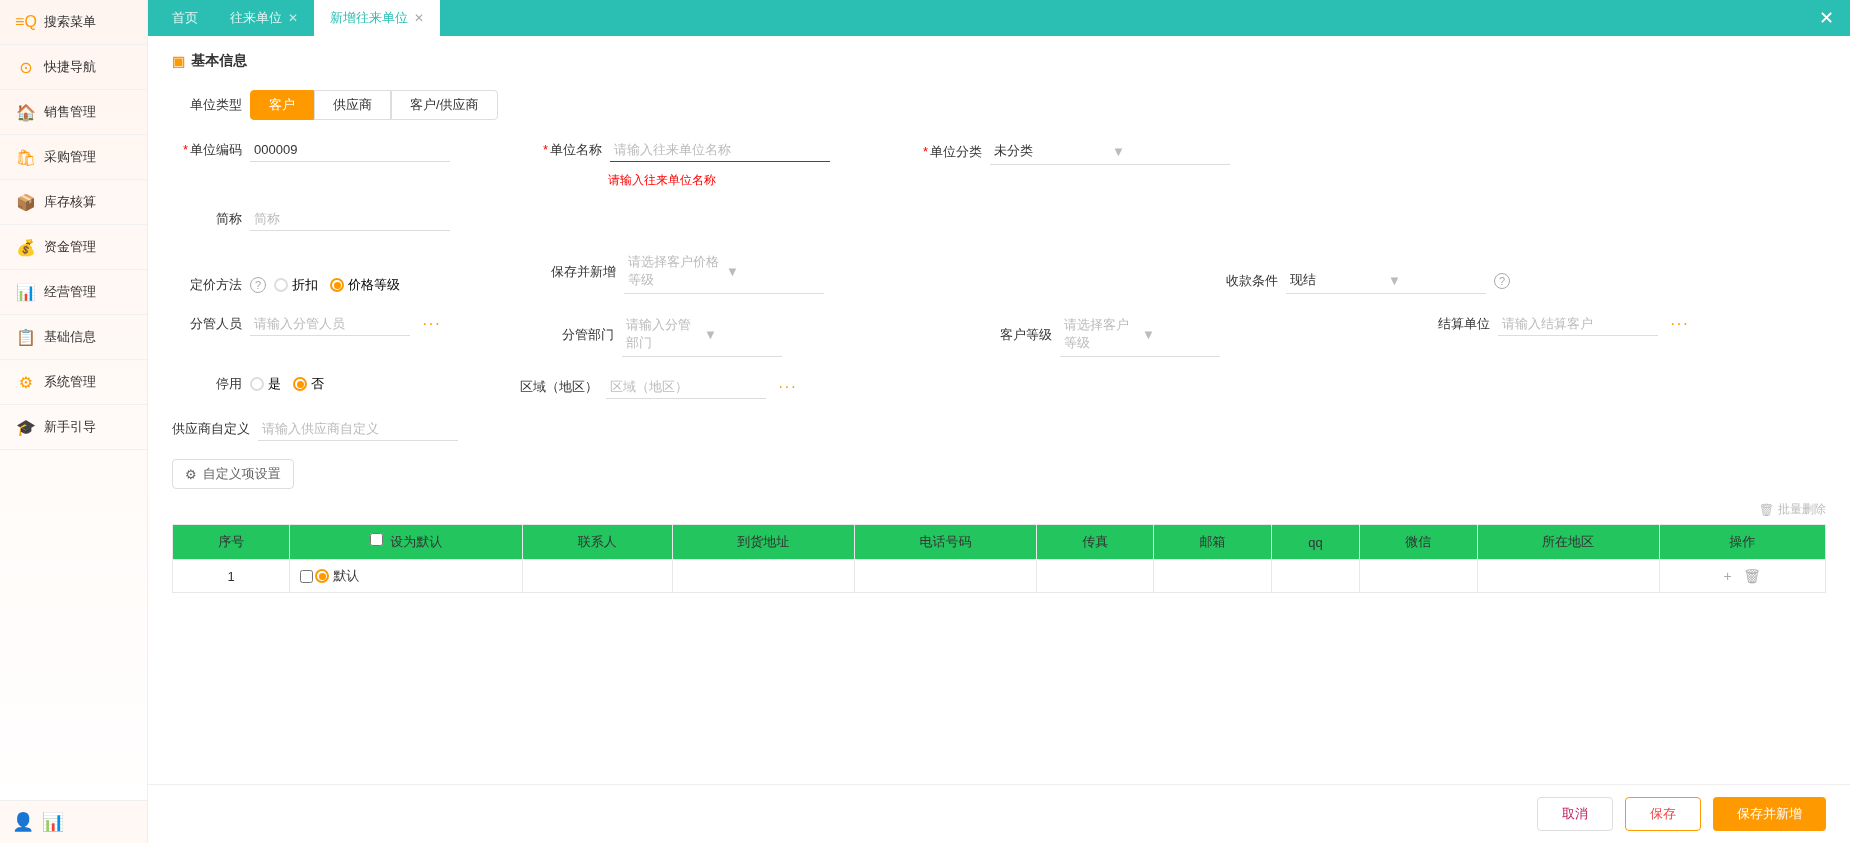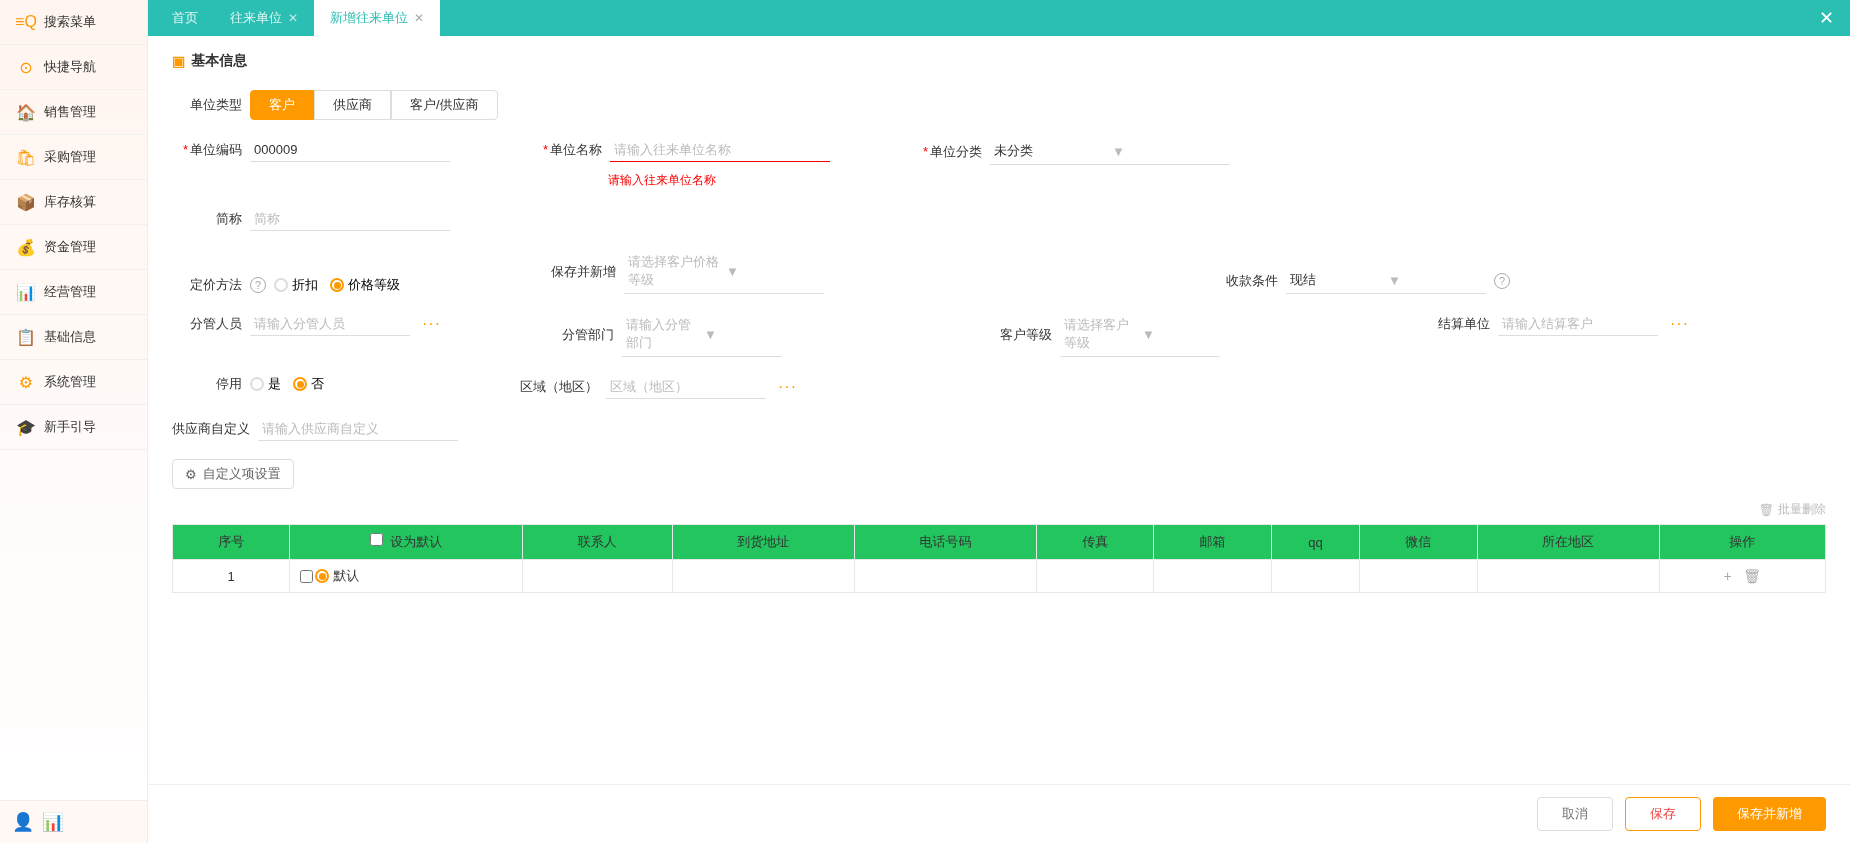--- a/index.html
+++ b/index.html
@@ -300,21 +300,21 @@
       gap: 12px;
       padding: 12px 24px;
       background: #fff;
       border-top: 1px solid #eee;
       flex-shrink: 0;
     }
     .btn-cancel {
       padding: 7px 24px;
       border: 1px solid #ddd;
       background: #fff;
-      color: #737373;
+      color: #be185d;
       cursor: pointer;
       border-radius: 4px;
       font-size: 13px;
     }
     .btn-save {
       padding: 7px 24px;
       border: 1px solid #f90;
       background: #fff;
       color: #ef4444;
       cursor: pointer;

